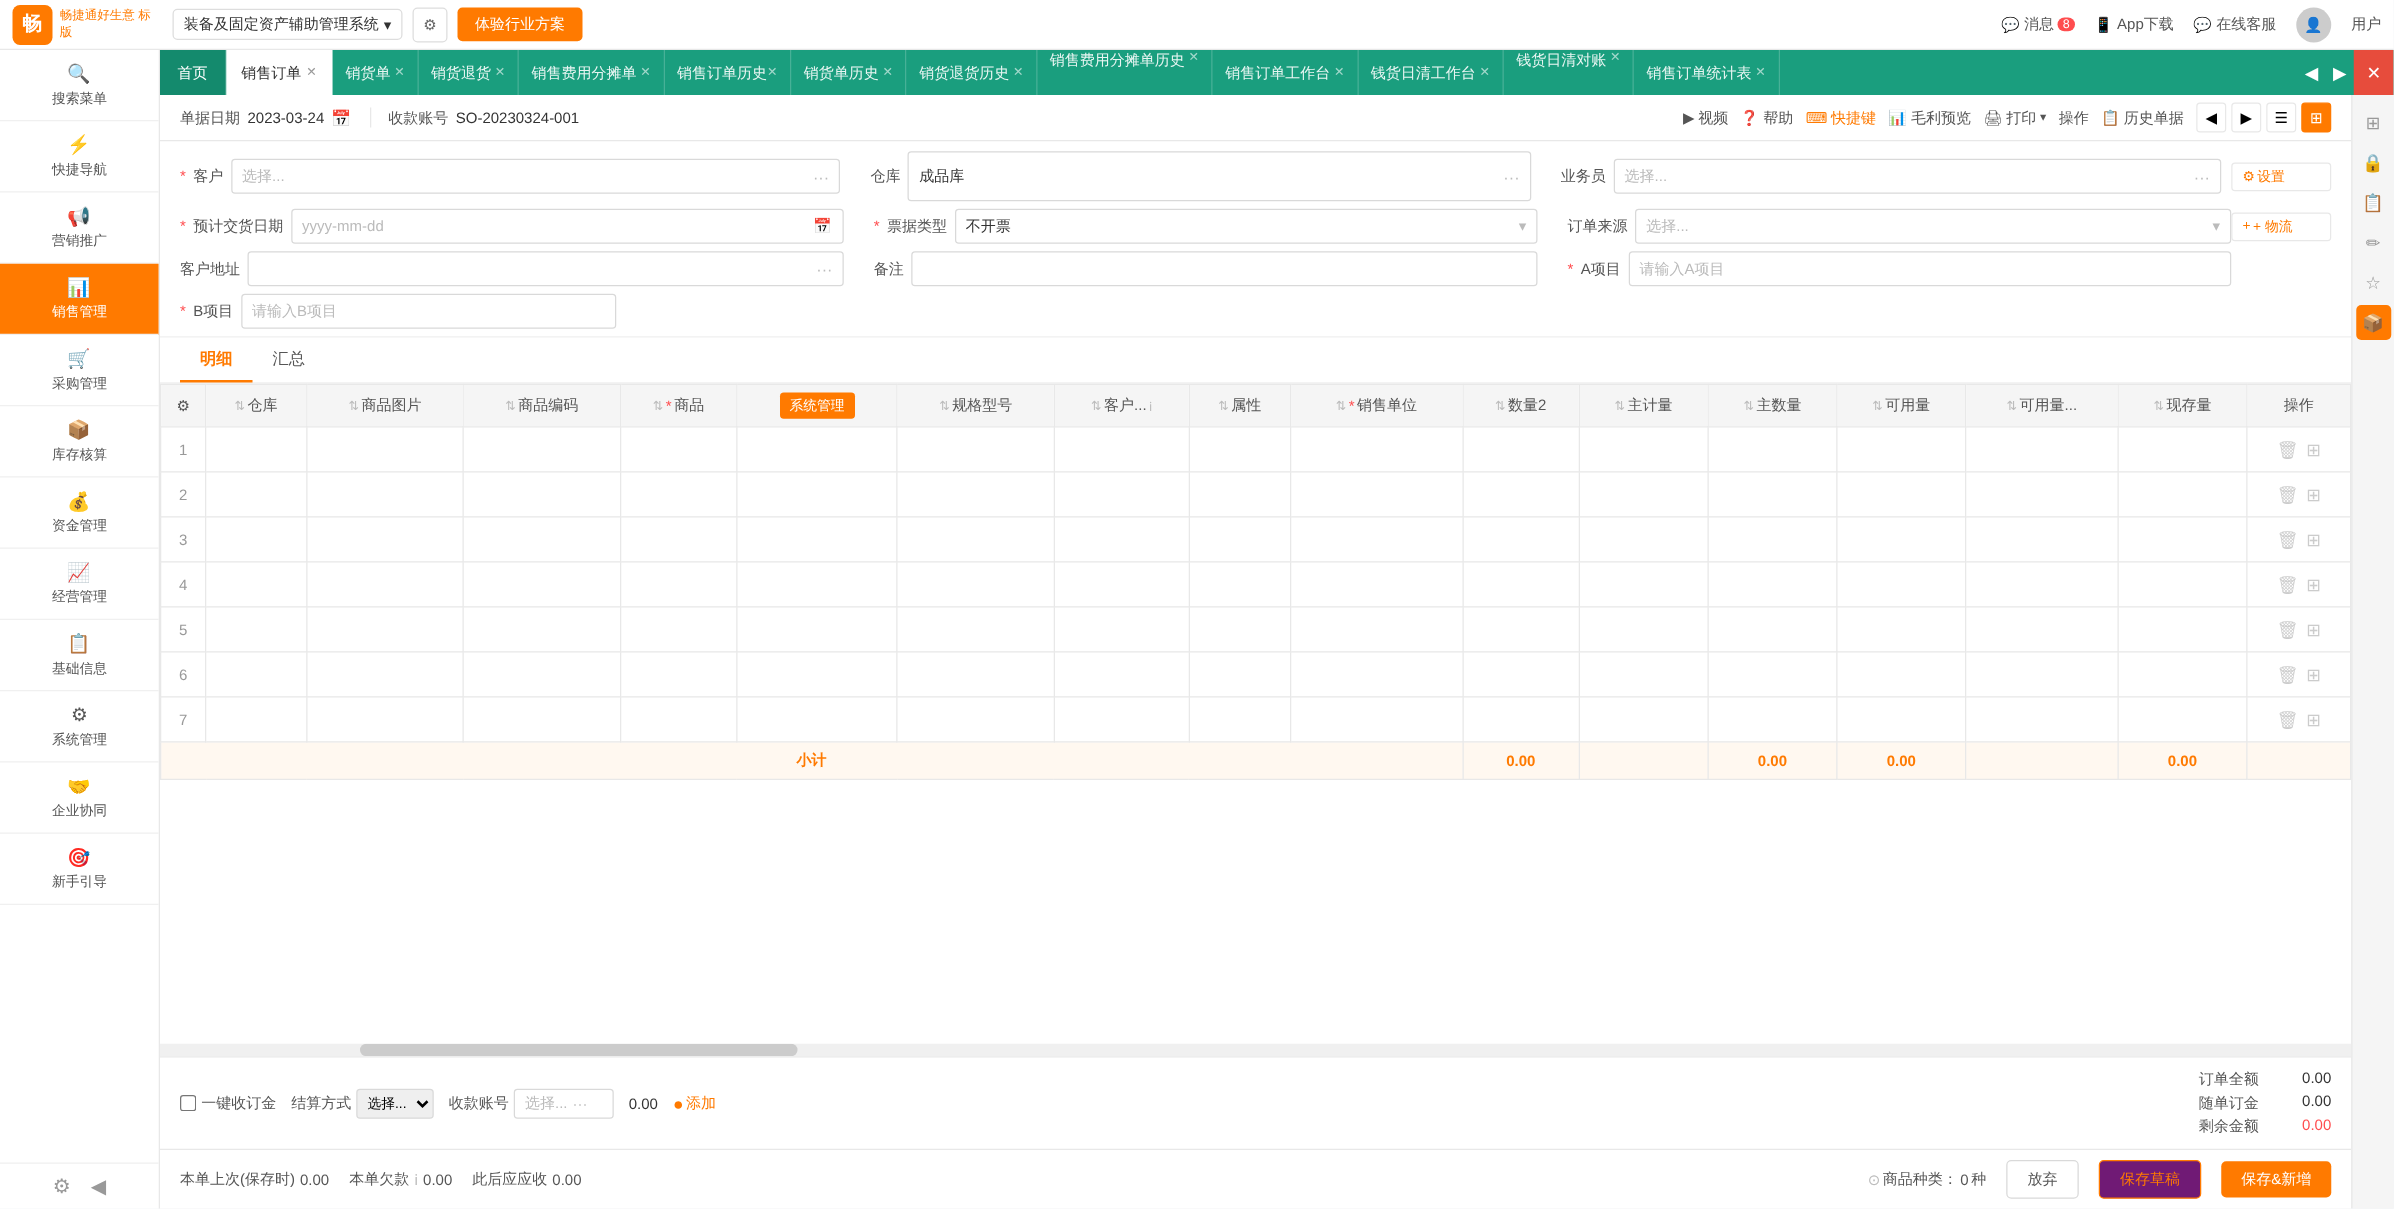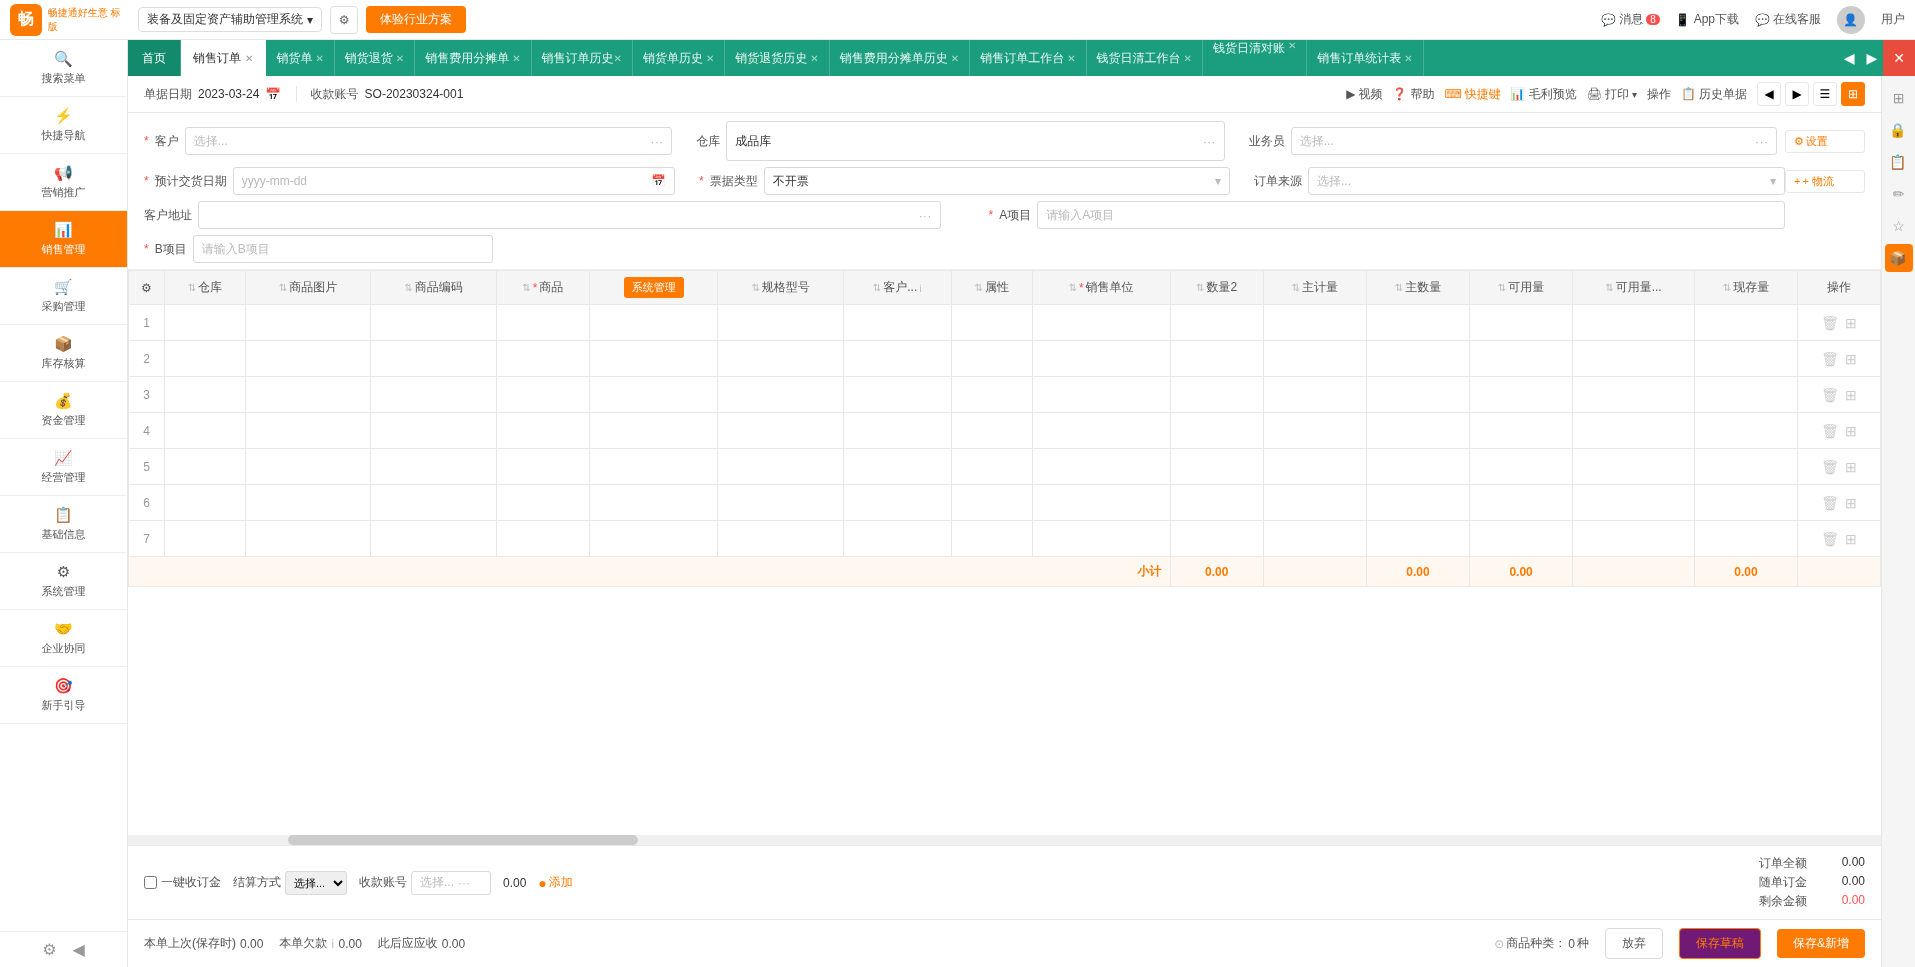--- a/index.html
+++ b/index.html
@@ -123,21 +123,21 @@
         <span style="font-size:10px;color:rgba(255,255,255,0.6);cursor:pointer;">✕</span>
       </div>
       <div style="display:flex;align-items:center;padding:0 10px;height:100%;cursor:pointer;color:rgba(255,255,255,0.9);font-size:12px;white-space:nowrap;border-right:1px solid rgba(255,255,255,0.2);gap:3px;">
         <span>销货单历史</span>
         <span style="font-size:10px;color:rgba(255,255,255,0.6);cursor:pointer;">✕</span>
       </div>
       <div style="display:flex;align-items:center;padding:0 10px;height:100%;cursor:pointer;color:rgba(255,255,255,0.9);font-size:12px;white-space:nowrap;border-right:1px solid rgba(255,255,255,0.2);gap:3px;">
         <span>销货退货历史</span>
         <span style="font-size:10px;color:rgba(255,255,255,0.6);cursor:pointer;">✕</span>
       </div>
-      <div style="display:flex;align-items:center;padding:0 10px;height:100%;cursor:pointer;color:rgba(255,255,255,0.9);font-size:12px;white-space:nowrap;border-right:1px solid rgba(255,255,255,0.2);gap:3px;">
+      <div style="display:flex;padding:0 10px;height:100%;cursor:pointer;color:rgba(255,255,255,0.9);font-size:12px;white-space:nowrap;border-right:1px solid rgba(255,255,255,0.2);gap:3px;">
         <span>销售费用分摊单历史</span>
         <span style="font-size:10px;color:rgba(255,255,255,0.6);cursor:pointer;">✕</span>
       </div>
       <div style="display:flex;align-items:center;padding:0 10px;height:100%;cursor:pointer;color:rgba(255,255,255,0.9);font-size:12px;white-space:nowrap;border-right:1px solid rgba(255,255,255,0.2);gap:3px;">
         <span>销售订单工作台</span>
         <span style="font-size:10px;color:rgba(255,255,255,0.6);cursor:pointer;">✕</span>
       </div>
       <div style="display:flex;align-items:center;padding:0 10px;height:100%;cursor:pointer;color:rgba(255,255,255,0.9);font-size:12px;white-space:nowrap;border-right:1px solid rgba(255,255,255,0.2);gap:3px;">
         <span>钱货日清工作台</span>
         <span style="font-size:10px;color:rgba(255,255,255,0.6);cursor:pointer;">✕</span>
@@ -279,20 +279,24 @@
           </div>
 
           <div style="display:flex;align-items:center;gap:0;margin-bottom:6px;">
             <div style="display:flex;align-items:center;gap:6px;flex:1;">
               <span style="font-size:12px;color:#555;">客户地址</span>
               <div style="flex:1;height:28px;border:1px solid #d9d9d9;border-radius:3px;display:flex;align-items:center;padding:0 8px;cursor:pointer;">
                 <span style="margin-left:auto;color:#bbb;font-size:13px;">···</span>
               </div>
             </div>
             <div style="width:24px;"></div>
+            <div style="display:flex;align-items:center;gap:6px;flex:1;">
+              <span style="font-size:12px;color:#555;">备注</span>
+              <div style="flex:1;height:28px;border:1px solid #d9d9d9;border-radius:3px;display:flex;align-items:center;padding:0 8px;cursor:text;"></div>
+            </div>
             <div style="width:24px;"></div>
             <div style="display:flex;align-items:center;gap:6px;flex:1;">
               <span style="color:#ff4d4f;font-size:12px;">*</span>
               <span style="font-size:12px;color:#555;">A项目</span>
               <div style="flex:1;height:28px;border:1px solid #d9d9d9;border-radius:3px;display:flex;align-items:center;padding:0 8px;cursor:text;">
                 <span style="color:#bbb;font-size:12px;">请输入A项目</span>
               </div>
             </div>
             <div style="width:80px;"></div>
           </div>
@@ -301,20 +305,28 @@
             <div style="display:flex;align-items:center;gap:6px;flex:0 0 auto;max-width:450px;">
               <span style="color:#ff4d4f;font-size:12px;">*</span>
               <span style="font-size:12px;color:#555;">B项目</span>
               <div style="width:300px;height:28px;border:1px solid #d9d9d9;border-radius:3px;display:flex;align-items:center;padding:0 8px;cursor:text;">
                 <span style="color:#bbb;font-size:12px;">请输入B项目</span>
               </div>
             </div>
           </div>
         </div>
 
+        <div style="display:flex;padding:0 16px;border-bottom:1px solid #e8e8e8;background:#fff;flex-shrink:0;">
+          <div style="padding:8px 16px;cursor:pointer;font-size:13px;color:#ff7a00;border-bottom:2px solid #ff7a00;font-weight:bold;">
+            <span>明细</span>
+          </div>
+          <div style="padding:8px 16px;cursor:pointer;font-size:13px;color:#555;border-bottom:2px solid transparent;">
+            <span>汇总</span>
+          </div>
+        </div>
 
         <div style="flex:1;overflow:auto;background:#fff;">
           <table style="width:100%;border-collapse:collapse;font-size:12px;min-width:1200px;">
             <thead>
               <tr>
                 <th style="background:#f5f5f5;border:1px solid #e8e8e8;padding:6px 8px;text-align:center;white-space:nowrap;color:#555;font-weight:normal;position:sticky;top:0;z-index:10;width:36px;">
                   <span>⚙</span>
                 </th>
                 <th style="background:#f5f5f5;border:1px solid #e8e8e8;padding:6px 4px;text-align:center;white-space:nowrap;color:#555;font-weight:normal;position:sticky;top:0;z-index:10;">
                   <div style="display:flex;align-items:center;justify-content:center;gap:2px;">
@@ -578,21 +590,21 @@
       <div style="display:flex;justify-content:center;gap:6px;">
         <button style="background:none;border:none;cursor:pointer;color:#ccc;font-size:14px;">🗑</button>
         <button style="background:none;border:none;cursor:pointer;color:#ccc;font-size:14px;">⊞</button>
       </div>
     </td>
   </tr>
               </tbody>
 
             <tfoot>
               <tr style="background:#fff8f0;">
-                <td colspan="10" style="border:1px solid #e8e8e8;padding:6px 8px;text-align:right;color:#ff7a00;font-weight:bold;">小计</td>
+                <td colspan="10" style="border:1px solid #e8e8e8;padding:6px 8px;text-align:center;color:#ff7a00;font-weight:bold;">小计</td>
                 <td style="border:1px solid #e8e8e8;padding:6px 8px;text-align:center;color:#ff7a00;font-weight:bold;">0.00</td>
                 <td style="border:1px solid #e8e8e8;padding:6px 8px;text-align:center;"></td>
                 <td style="border:1px solid #e8e8e8;padding:6px 8px;text-align:center;color:#ff7a00;font-weight:bold;">0.00</td>
                 <td style="border:1px solid #e8e8e8;padding:6px 8px;text-align:center;color:#ff7a00;font-weight:bold;">0.00</td>
                 <td style="border:1px solid #e8e8e8;padding:6px 8px;text-align:center;"></td>
                 <td style="border:1px solid #e8e8e8;padding:6px 8px;text-align:center;color:#ff7a00;font-weight:bold;">0.00</td>
                 <td style="border:1px solid #e8e8e8;padding:6px 8px;text-align:center;"></td>
               </tr>
             </tfoot>
           </table>

